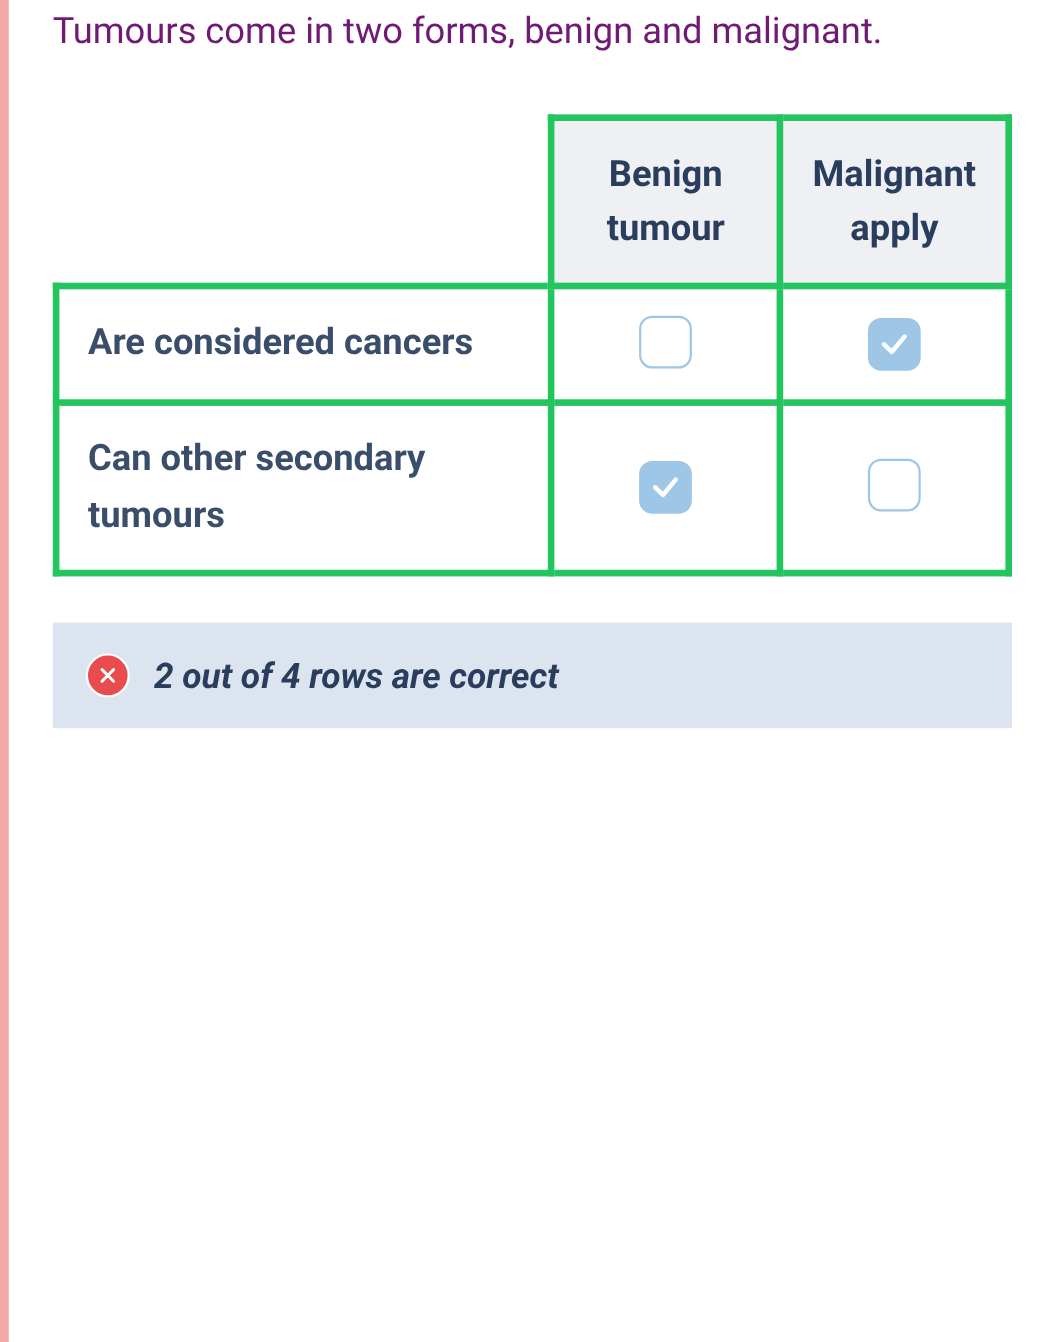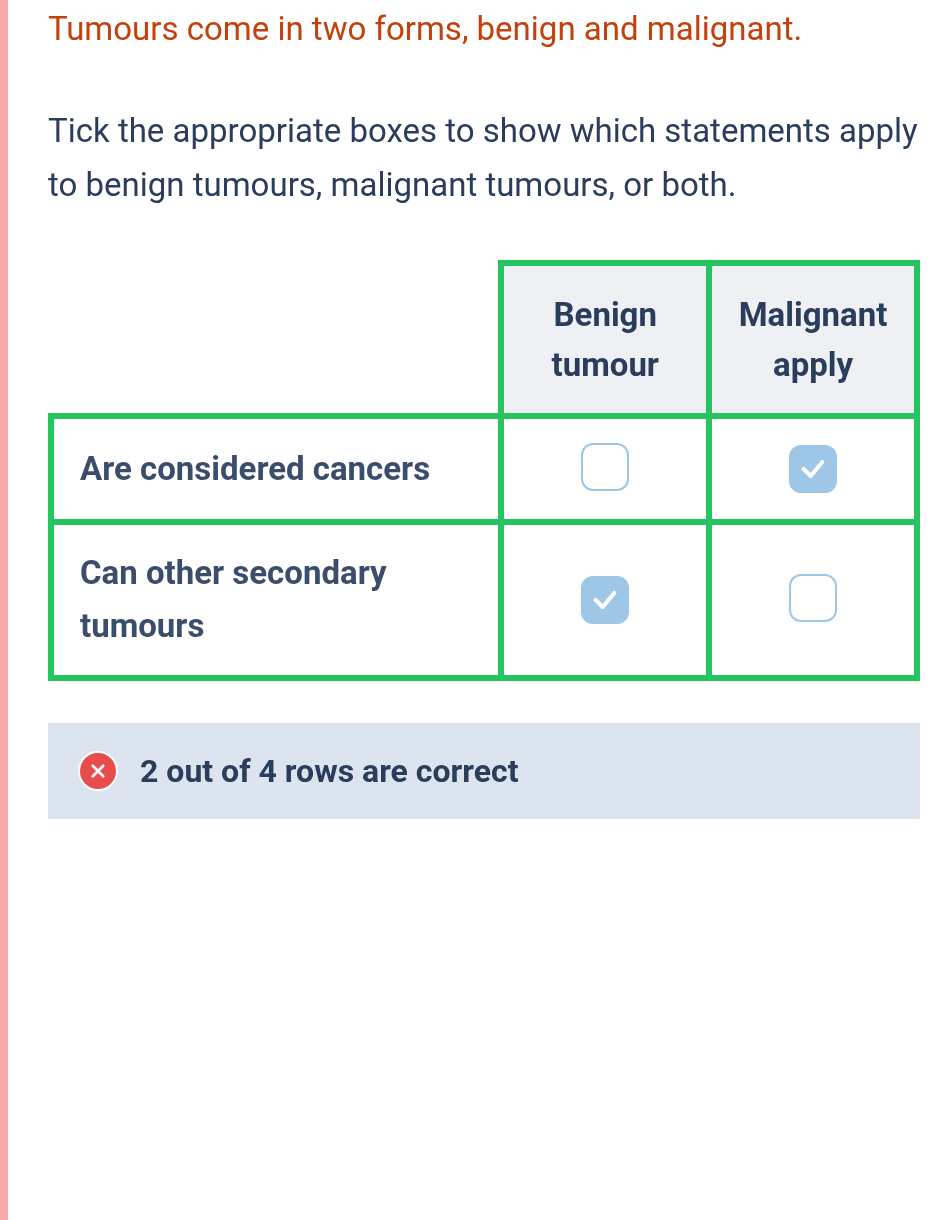--- a/index.html
+++ b/index.html
@@ -19,21 +19,21 @@
       left: 0;
       top: 0;
       width: 8px;
       height: 100%;
       background: #f5a8a8;
     }
     .content {
       padding: 0 30px 0 48px;
     }
     .intro {
-      color: #c2410c;
+      color: #701a75;
       font-size: 33px;
       line-height: 1.5;
       margin-bottom: 50px;
       padding-top: 4px;
     }
     .instructions {
       color: #2a3d5c;
       font-size: 33px;
       line-height: 1.65;
       margin-bottom: 48px;
@@ -122,30 +122,30 @@
       stroke: #ffffff;
       stroke-width: 3.5;
       fill: none;
       stroke-linecap: round;
       stroke-linejoin: round;
     }
     .feedback-text {
       color: #2a3d5c;
       font-size: 32px;
       font-weight: 700;
+      font-style: italic;
     }
   </style>
 </head>
 <body>
 
 <div class="side-bar"></div>
 
 <div class="content">
   <p class="intro">Tumours come in two forms, benign and malignant.</p>
-  <p class="instructions">Tick the appropriate boxes to show which statements apply to benign tumours, malignant tumours, or both.</p>
 
   <table>
     <thead>
       <tr>
         <th class="blank"></th>
         <th class="col-header">Benign tumour</th>
         <th class="col-header">Malignant apply</th>
       </tr>
     </thead>
     <tbody id="table-body">

